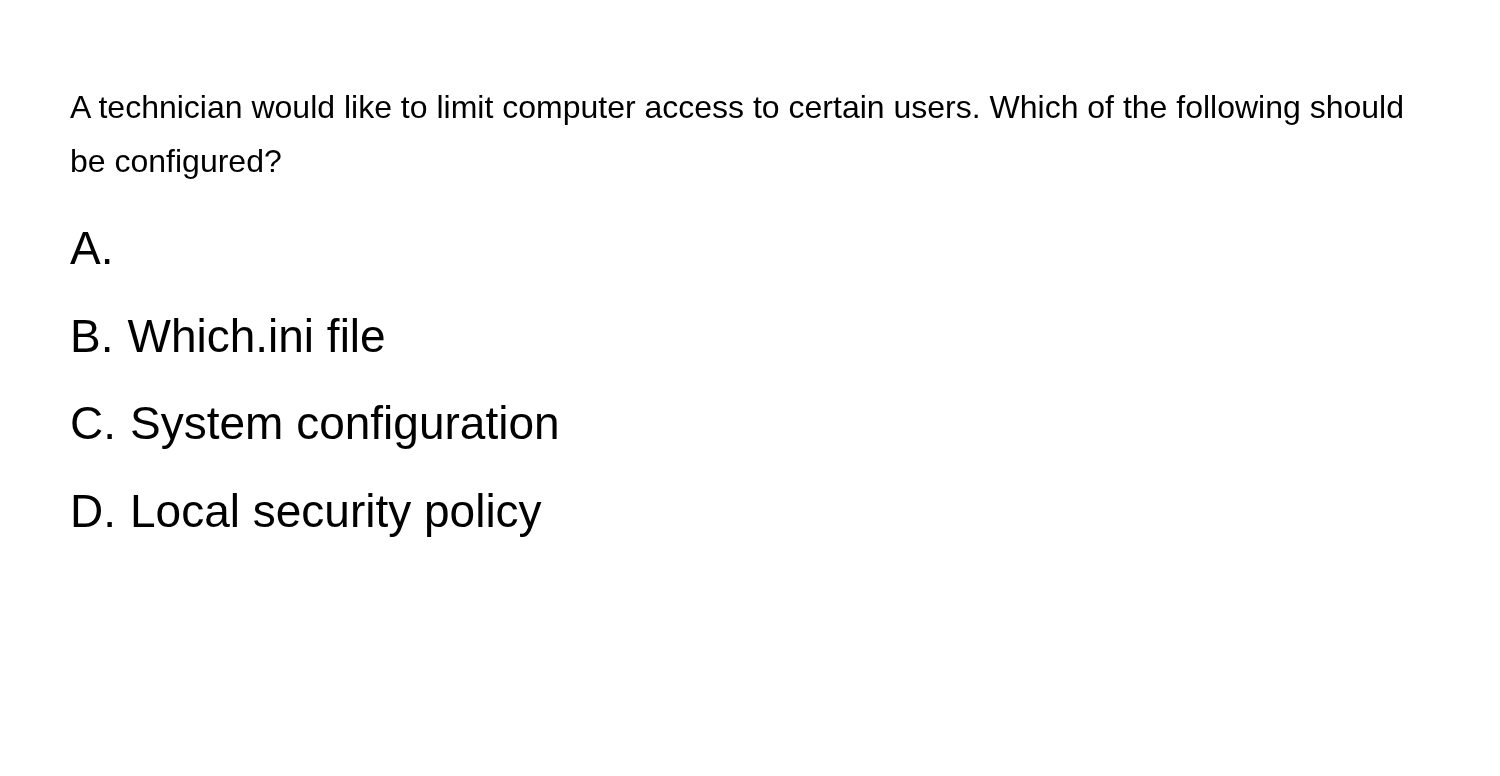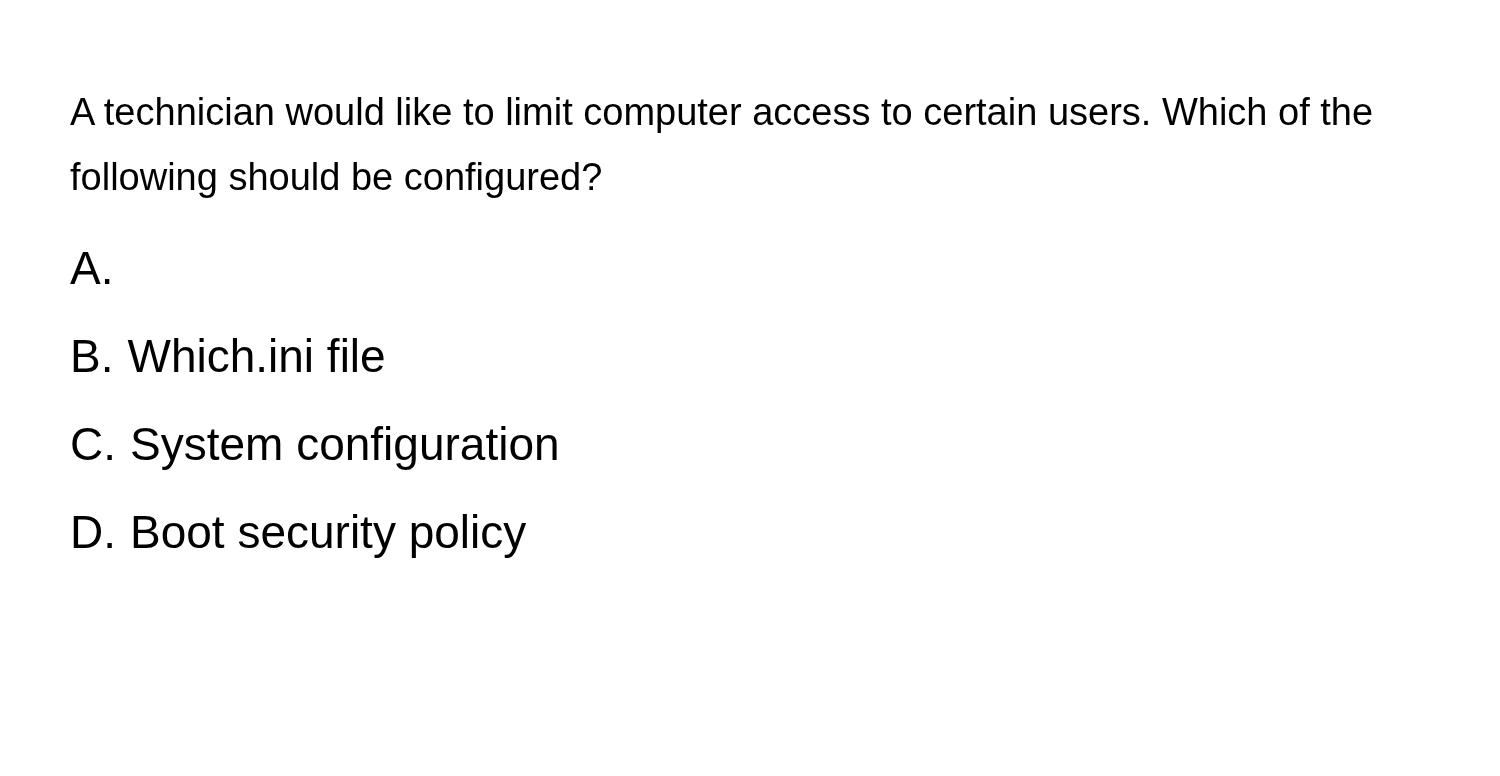--- a/index.html
+++ b/index.html
@@ -9,21 +9,21 @@
     }
     body {
       width: 1500px;
       height: 776px;
       background: #ffffff;
       font-family: -apple-system, BlinkMacSystemFont, "Segoe UI", Helvetica, Arial, sans-serif;
       padding: 80px 70px 0 70px;
       color: #000000;
     }
     .question-text {
-      font-size: 38px;
+      font-size: 32px;
       line-height: 1.7;
       font-weight: 400;
       margin-bottom: 30px;
     }
     .options {
       display: flex;
       flex-direction: column;
       gap: 28px;
     }
     .option {
@@ -48,15 +48,15 @@
   <div class="option">
     <span class="option-letter">B.</span>
     <span>Which.ini file</span>
   </div>
   <div class="option">
     <span class="option-letter">C.</span>
     <span>System configuration</span>
   </div>
   <div class="option">
     <span class="option-letter">D.</span>
-    <span>Boot security policy</span>
+    <span>Local security policy</span>
   </div>
 </div>
 
 </body></html>

